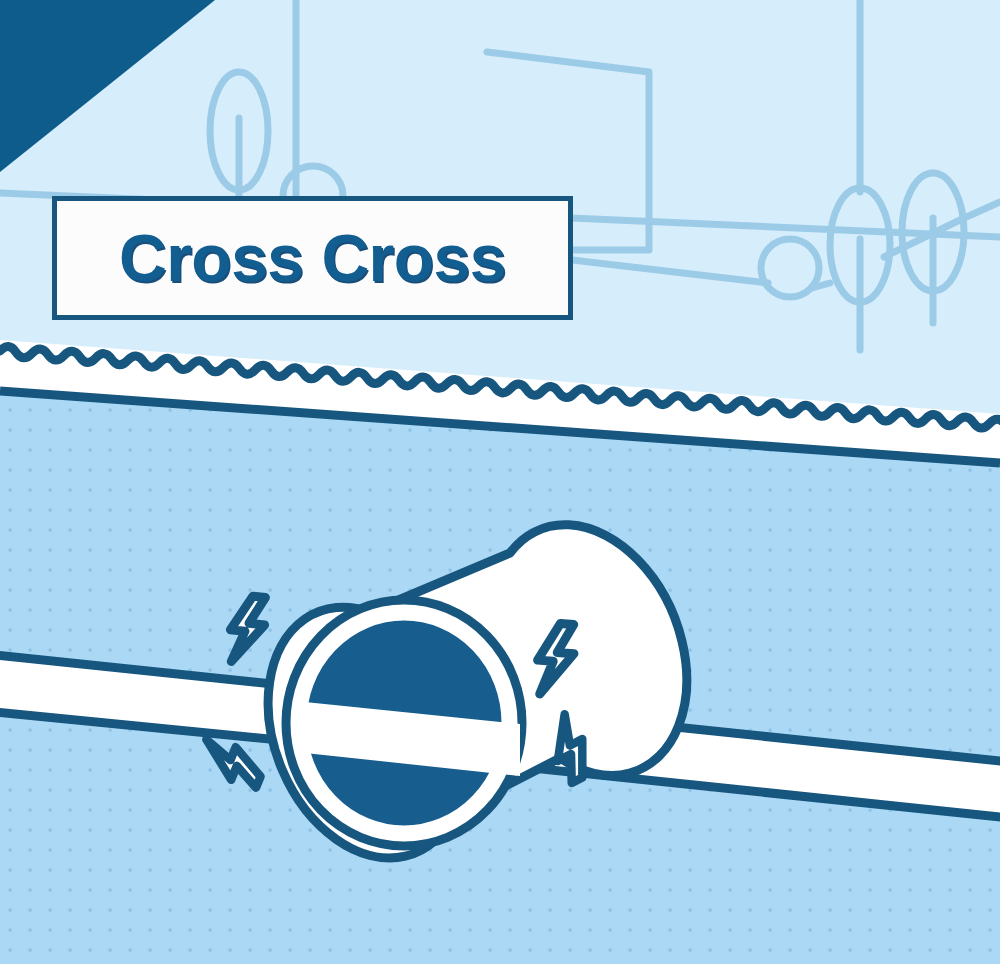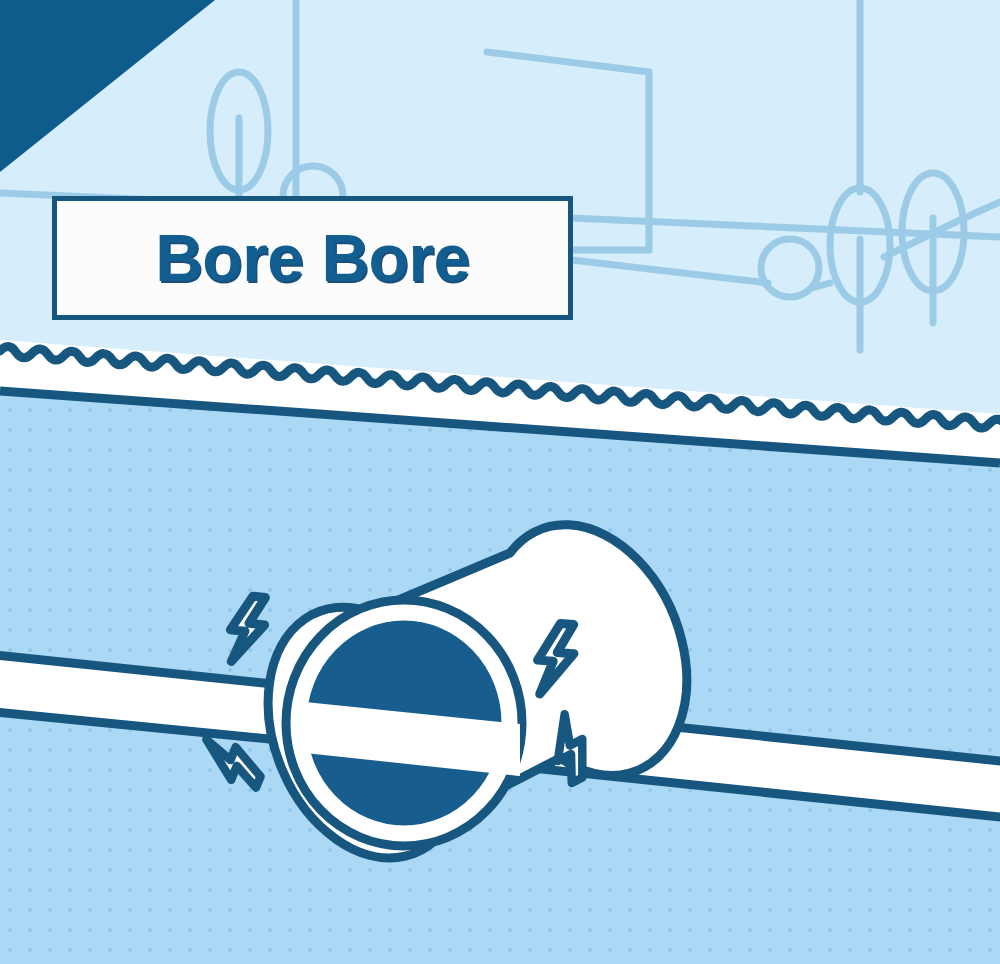--- a/index.html
+++ b/index.html
@@ -158,16 +158,16 @@
       <path d="M20,0 L2,34 L16,34 L6,64 L34,26 L19,26 L32,0 Z" fill="#FFFFFF" stroke="#17567F" stroke-width="8" stroke-linejoin="round"></path>
     </g>
 
     <g transform="translate(600,768) rotate(152) scale(1.0)">
       <path d="M20,0 L2,34 L16,34 L6,64 L34,26 L19,26 L32,0 Z" fill="#FFFFFF" stroke="#17567F" stroke-width="8.5" stroke-linejoin="round"></path>
     </g>
 
   </svg>
 
   <div class="title-plate">
-    <span class="title-text">Bore Bore</span>
+    <span class="title-text">Cross Cross</span>
   </div>
 
 </div>
 
 </body></html>

